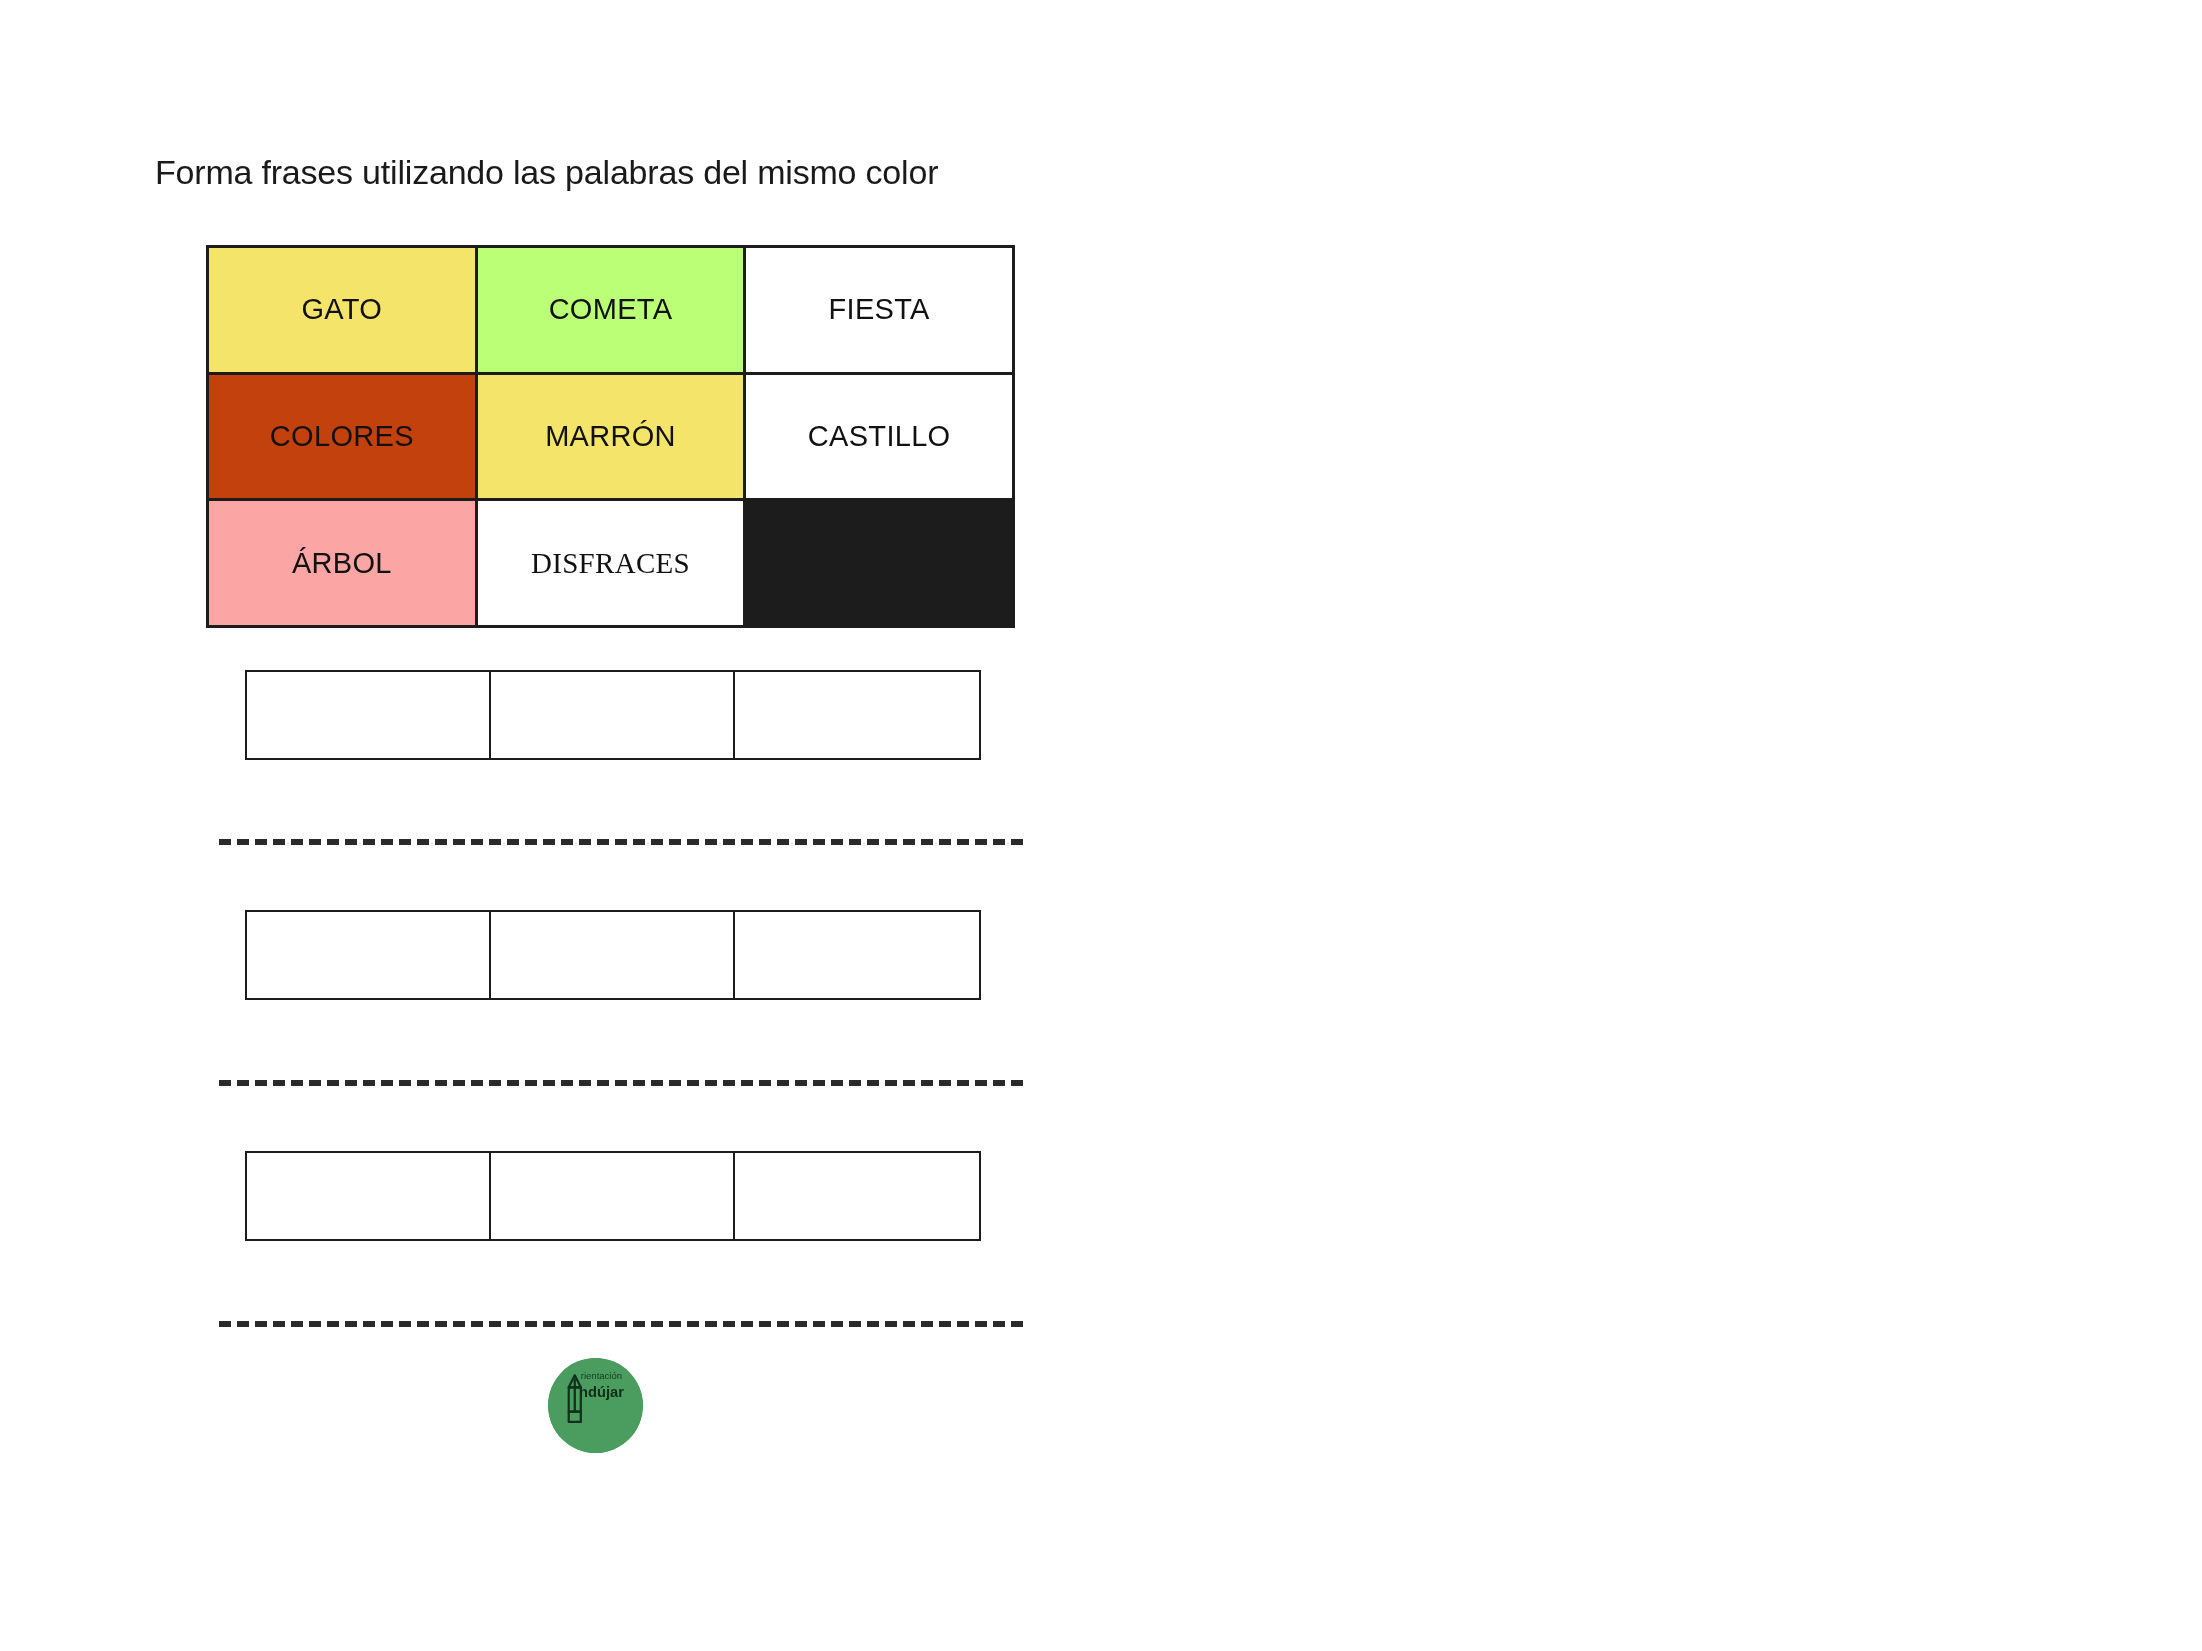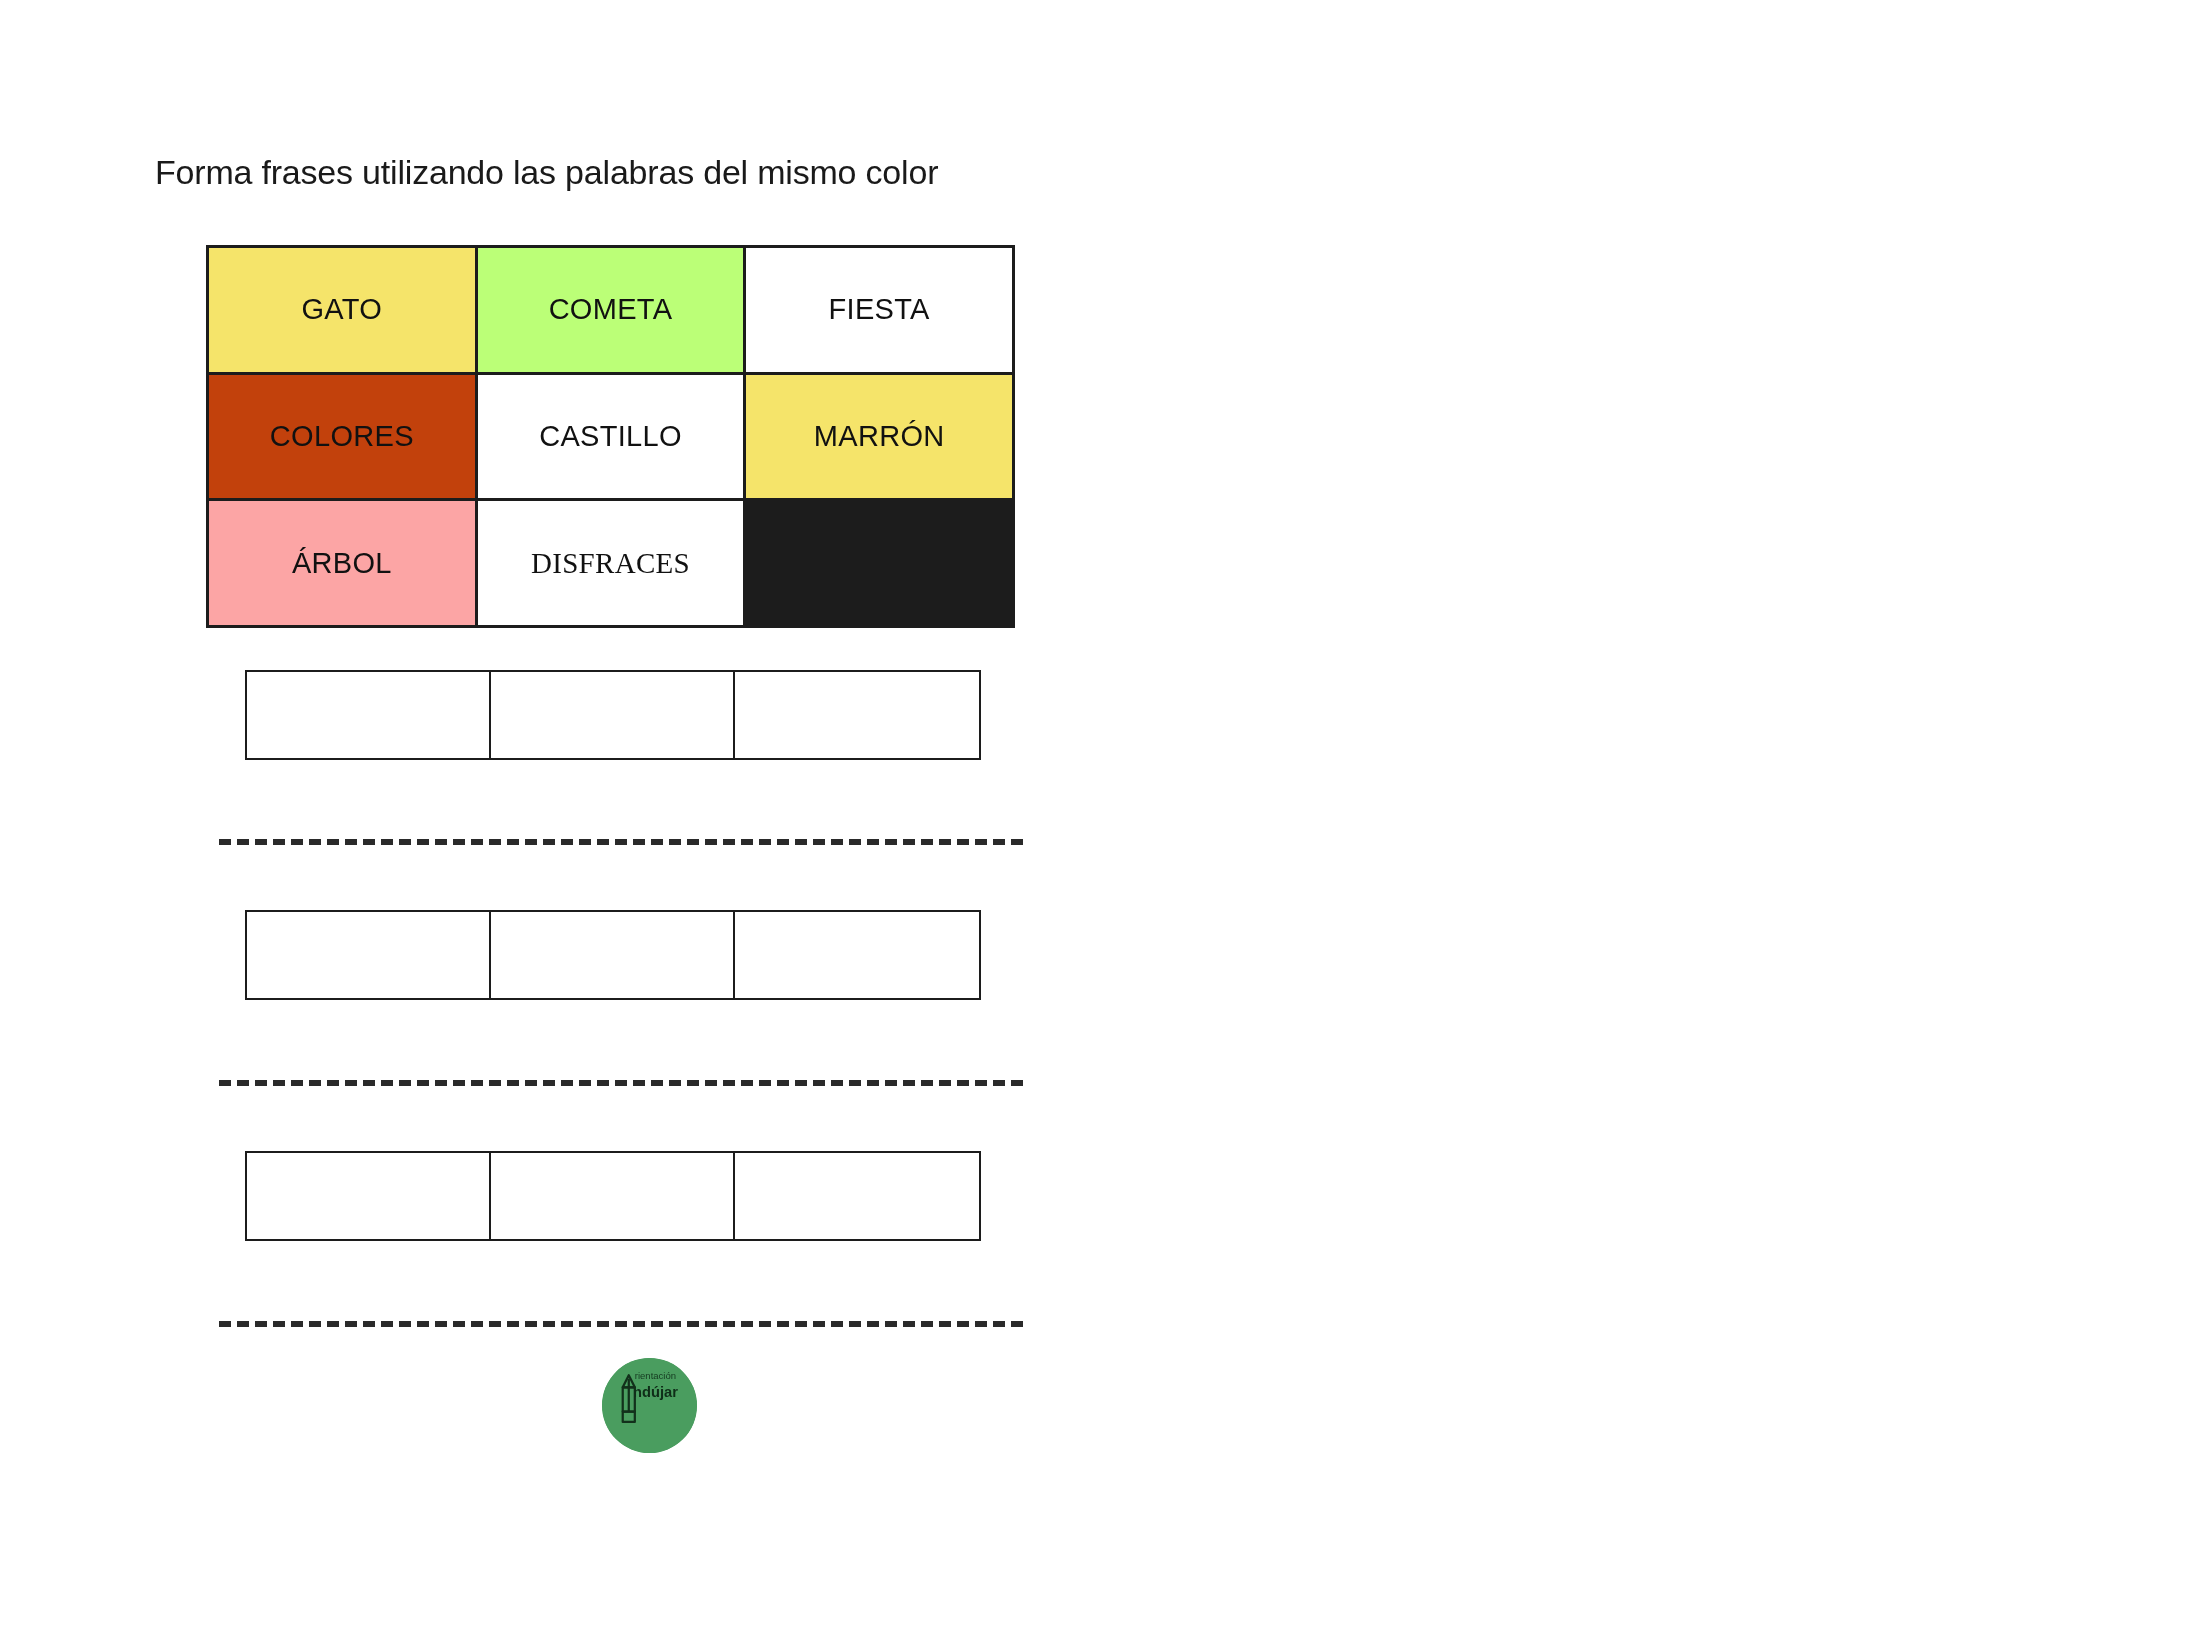--- a/index.html
+++ b/index.html
@@ -105,21 +105,21 @@
 
   
   .logo {
     position: absolute;
     width: 95px;
     height: 95px;
     border-radius: 50%;
     background: #4a9d5f;
     overflow: hidden;
   }
-  .panel-left  .logo { left: 602px;  top: 1358px; }
+  .panel-left  .logo { left: 548px;  top: 1358px; }
 
   .logo svg { display: block; width: 95px; height: 95px; }
 
   .logo-text-top {
     font-size: 11px;
     fill: #153a20;
     font-family: "Liberation Sans", sans-serif;
   }
   .logo-text-bottom {
     font-size: 17px;
@@ -143,25 +143,25 @@
         </div>
       <div class="word-cell" style="background-color: rgb(187, 255, 119);">
           <span>COMETA</span>
         </div>
       <div class="word-cell" style="background-color: rgb(255, 255, 255);">
           <span>FIESTA</span>
         </div>
       <div class="word-cell" style="background-color: #c2410c;">
           <span>COLORES</span>
         </div>
+      <div class="word-cell" style="background-color: rgb(245, 228, 106);">
+          <span>MARRÓN</span>
+        </div>
       <div class="word-cell" style="background-color: rgb(255, 255, 255);">
           <span>CASTILLO</span>
-        </div>
-      <div class="word-cell" style="background-color: rgb(245, 228, 106);">
-          <span>MARRÓN</span>
         </div>
       <div class="word-cell" style="background-color: #fca5a5;">
           <span>ÁRBOL</span>
         </div>
       <div class="word-cell" style="background-color: rgb(255, 255, 255); font-family: Liberation Serif, serif;">
           <span>DISFRACES</span>
         </div>
     </div>
 
     <div class="answer-strip strip-1">

